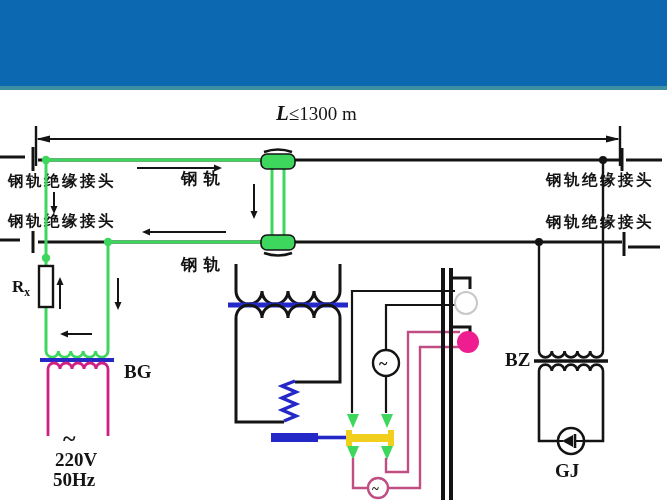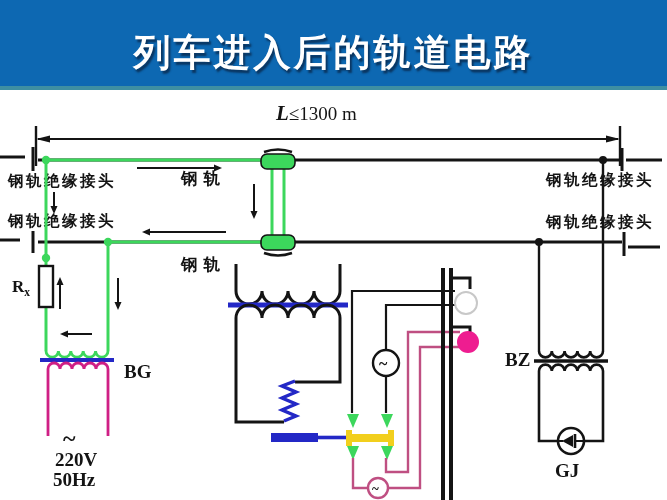--- a/index.html
+++ b/index.html
@@ -21,21 +21,20 @@
   .pnk{stroke:#bf4f82;fill:none;}
   .blu{stroke:#2328c6;fill:none;}
 </style>
 </head>
 <body>
 
 <div id="stage">
 
   <div id="title-band"></div>
   <div id="title-rule"></div>
-  <div id="title-text">列车进入后的轨道电路</div>
 
   <svg width="667" height="500" viewBox="0 0 667 500">
 
     <g>
       <line class="blk" x1="36" y1="126" x2="36" y2="166" stroke-width="2.4"></line>
       <line class="blk" x1="620" y1="126" x2="620" y2="166" stroke-width="2.4"></line>
       <line class="blk" x1="38" y1="139" x2="618" y2="139" stroke-width="2"></line>
       <polygon points="36,139 50,135.5 50,142.5" fill="#141414"></polygon>
       <polygon points="620,139 606,135.5 606,142.5" fill="#141414"></polygon>
       <text x="276" y="120" font-size="19"><tspan font-style="italic" font-weight="bold" font-size="21">L</tspan><tspan>≤1300 m</tspan></text>

